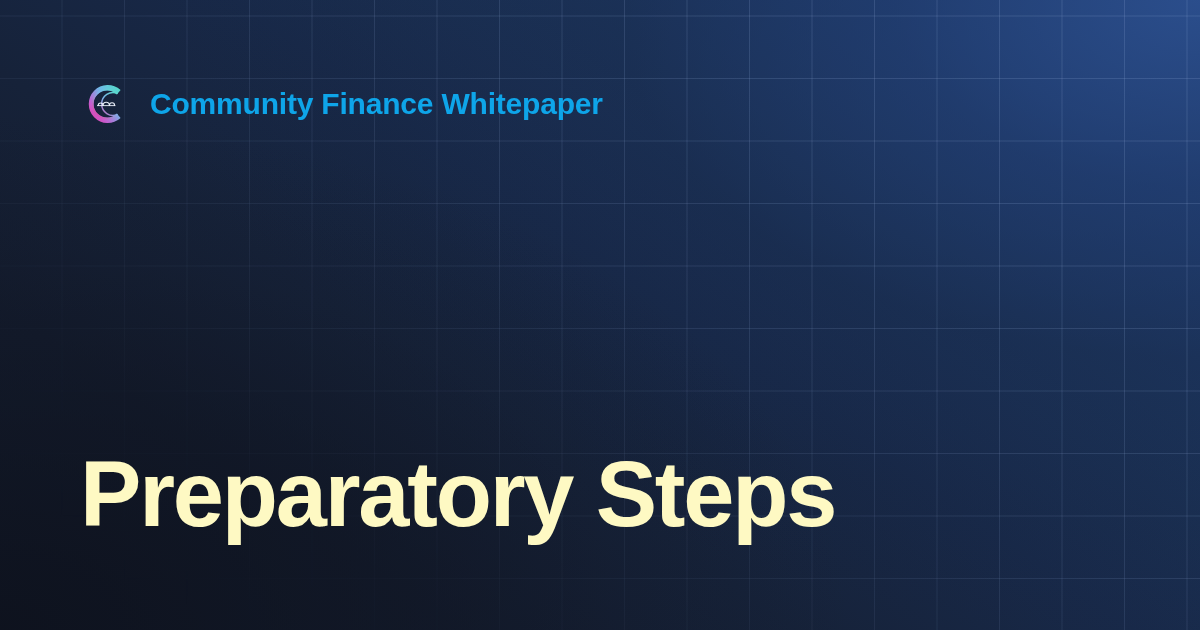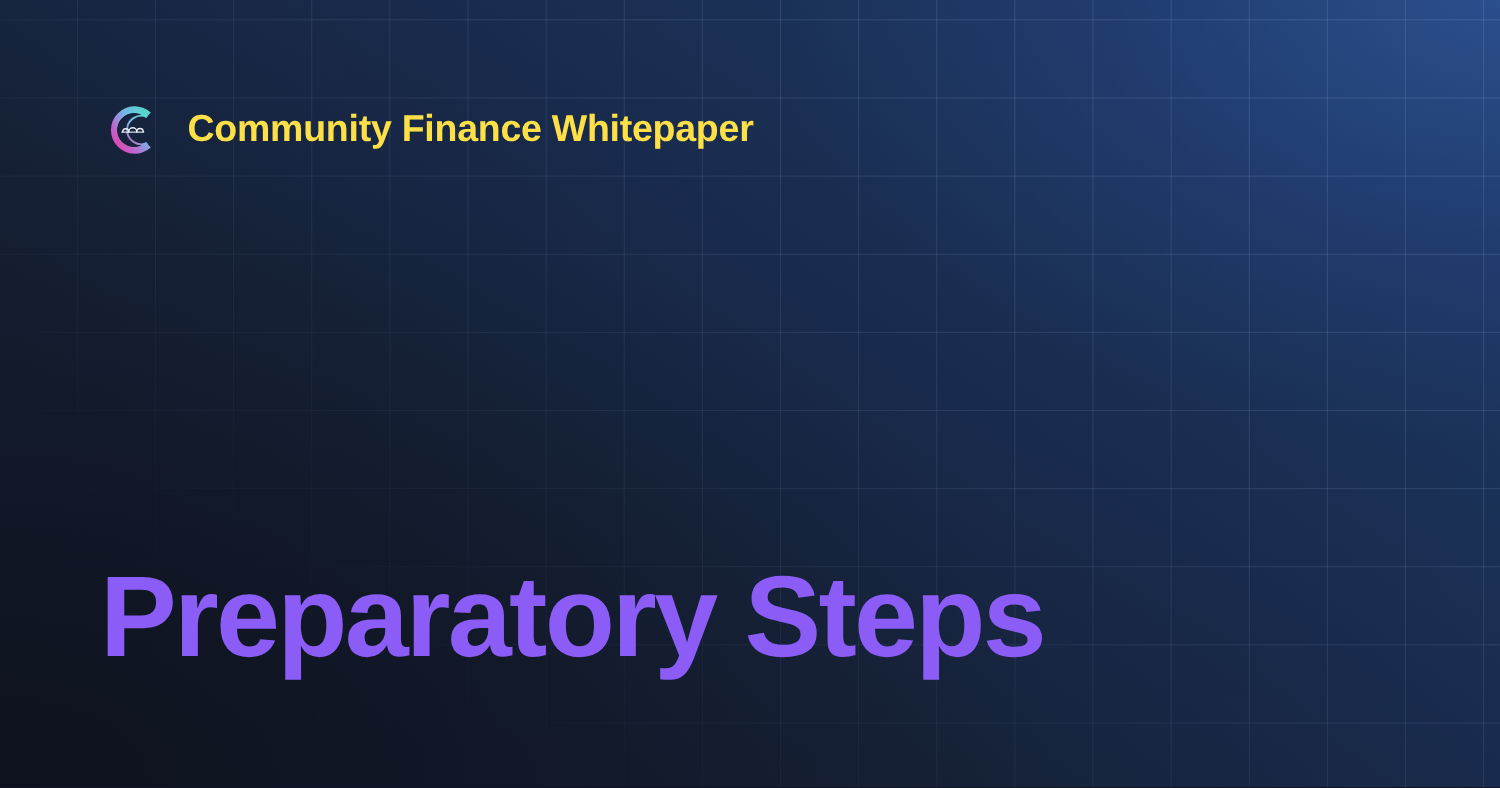--- a/index.html
+++ b/index.html
@@ -106,39 +106,39 @@
   .brand-logo {
     width: 52px;
     height: 52px;
     flex: 0 0 52px;
     display: block;
   }
 
   .brand-title {
     font-size: 30px;
     font-weight: bold;
-    color: #fde047;
+    color: #0ea5e9;
     letter-spacing: -0.2px;
     white-space: nowrap;
     line-height: 1;
   }
 
   
 
   .page-heading {
     position: absolute;
     left: 80px;
     bottom: 88px;
     width: 1040px;
     z-index: 5;
     font-size: 92px;
     font-weight: bold;
     line-height: 1.02;
     letter-spacing: -2.2px;
-    color: #8b5cf6;
+    color: #fef9c3;
     white-space: pre-wrap;
   }
 </style>
 </head>
 <body>
 
 <div class="og-card">
 
   <div class="bg-base"></div>
   <div class="bg-glow"></div>

